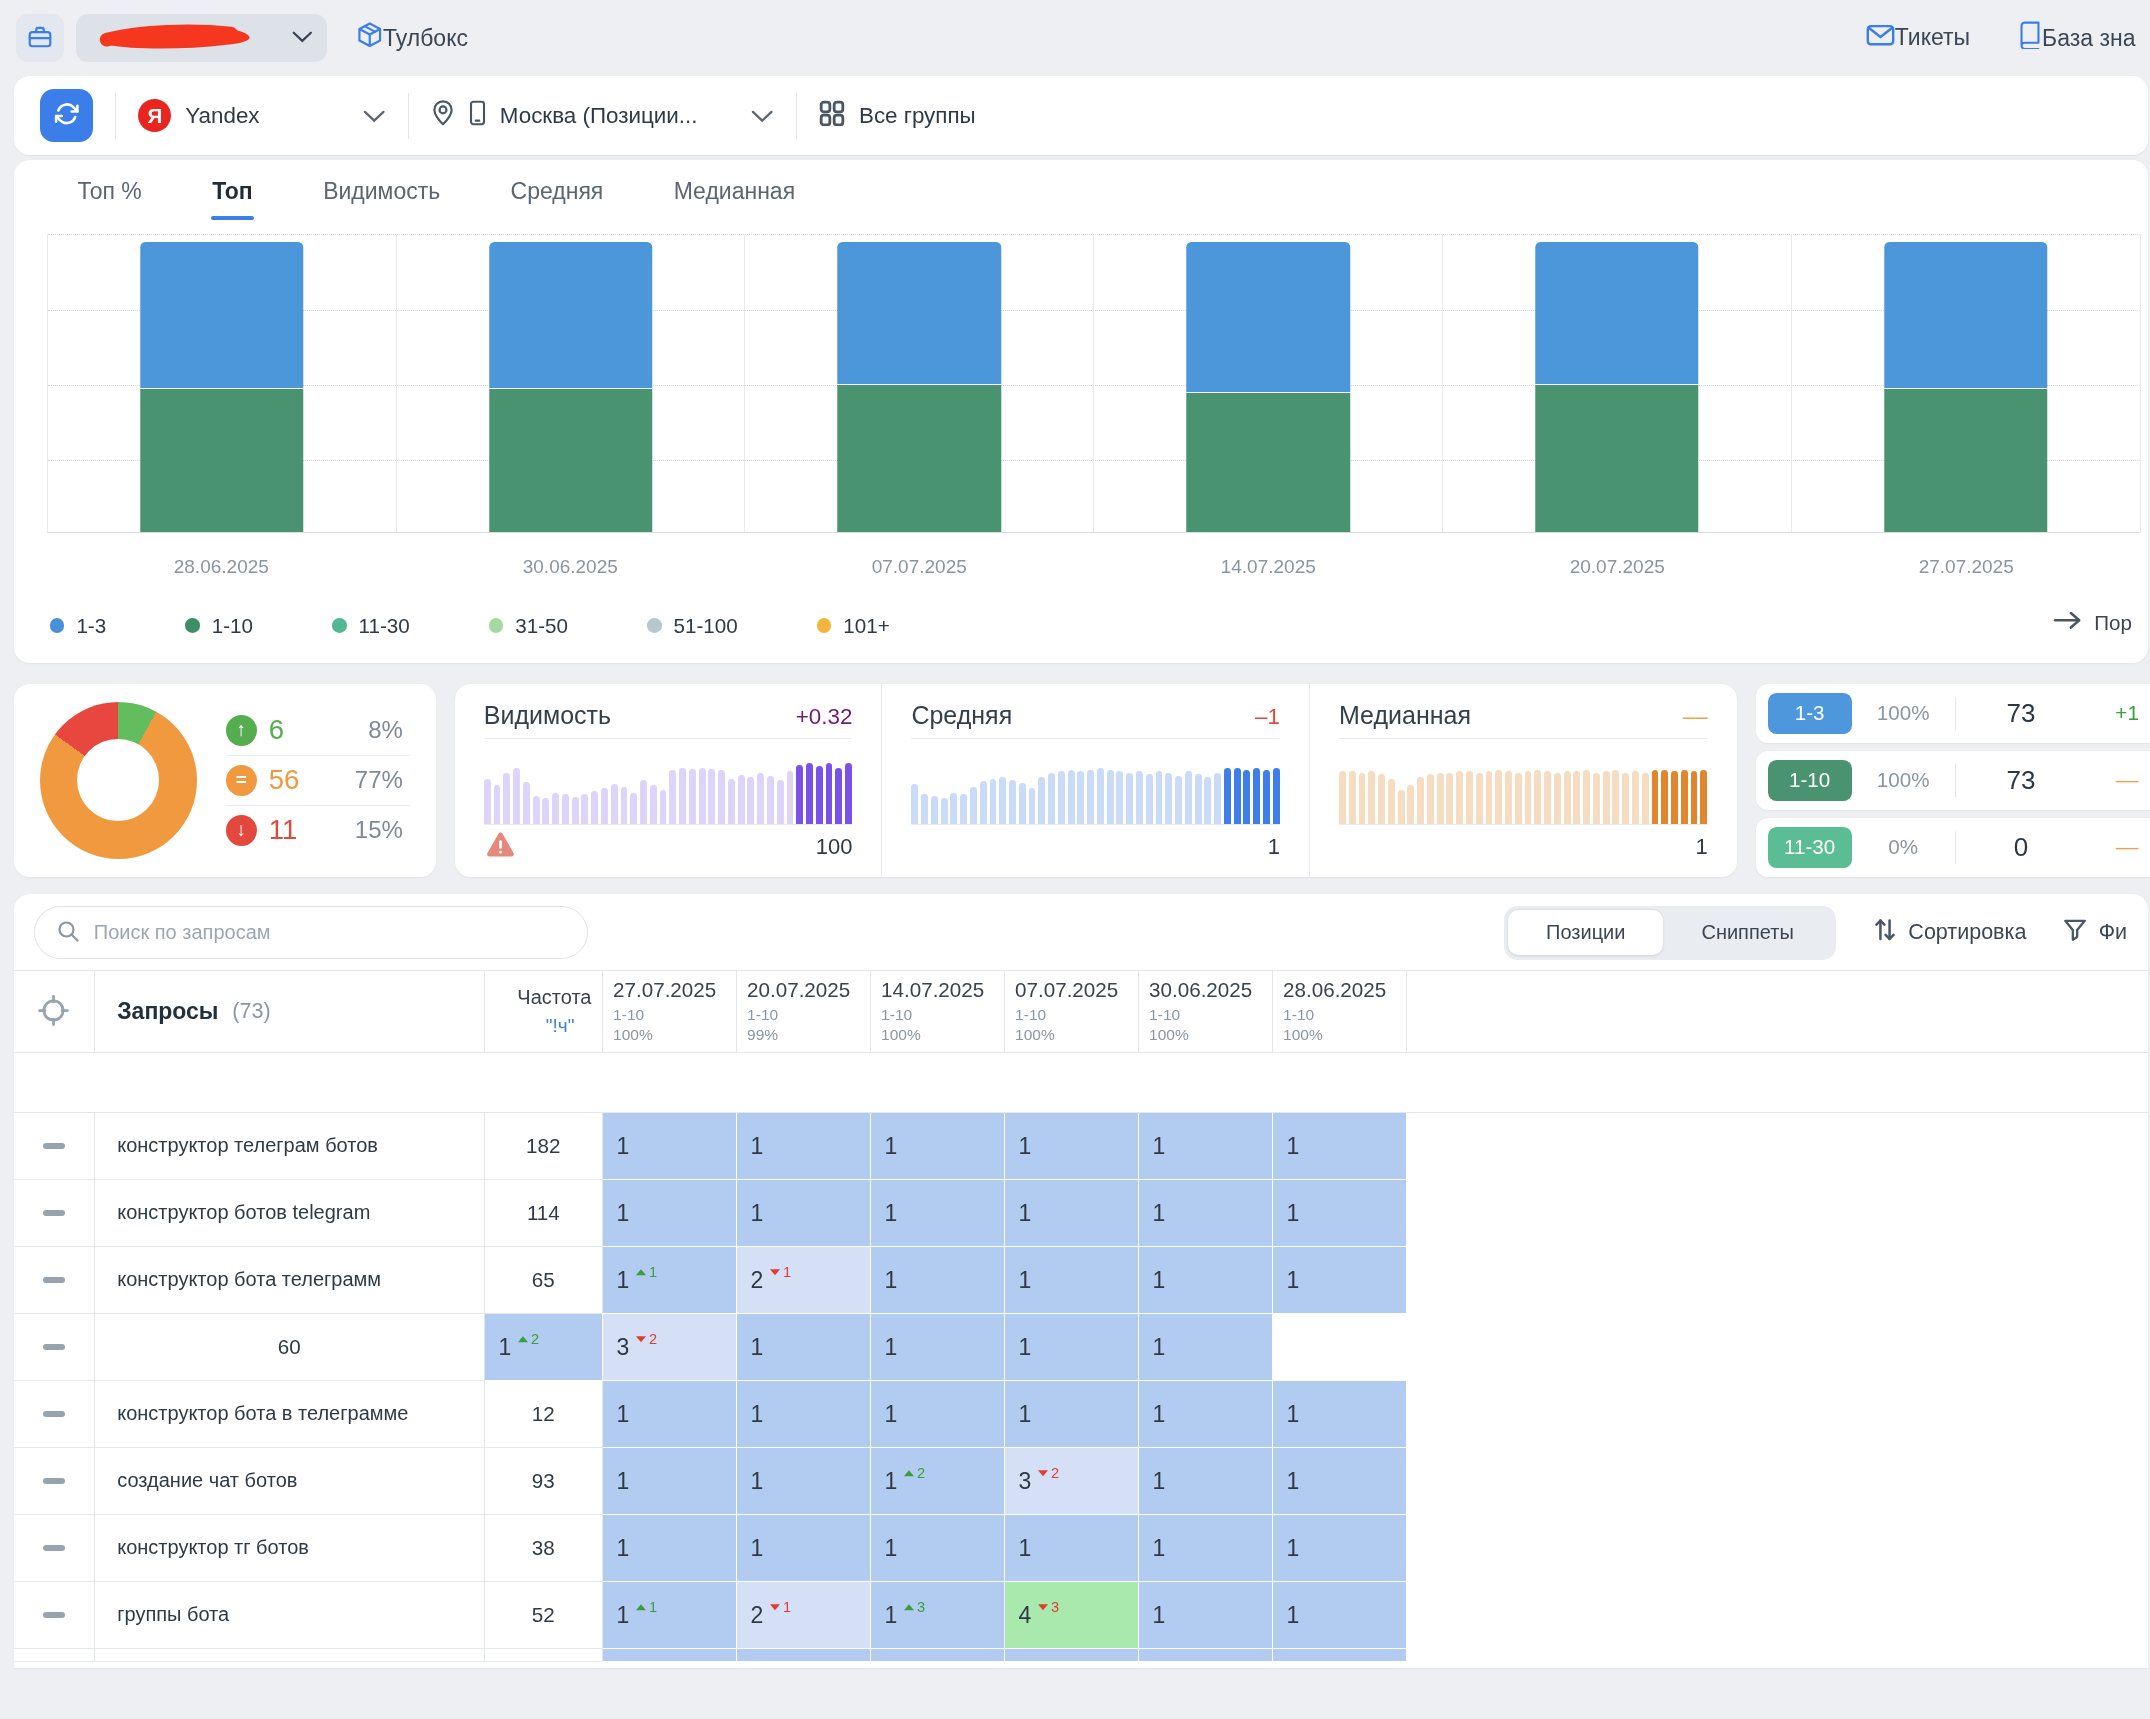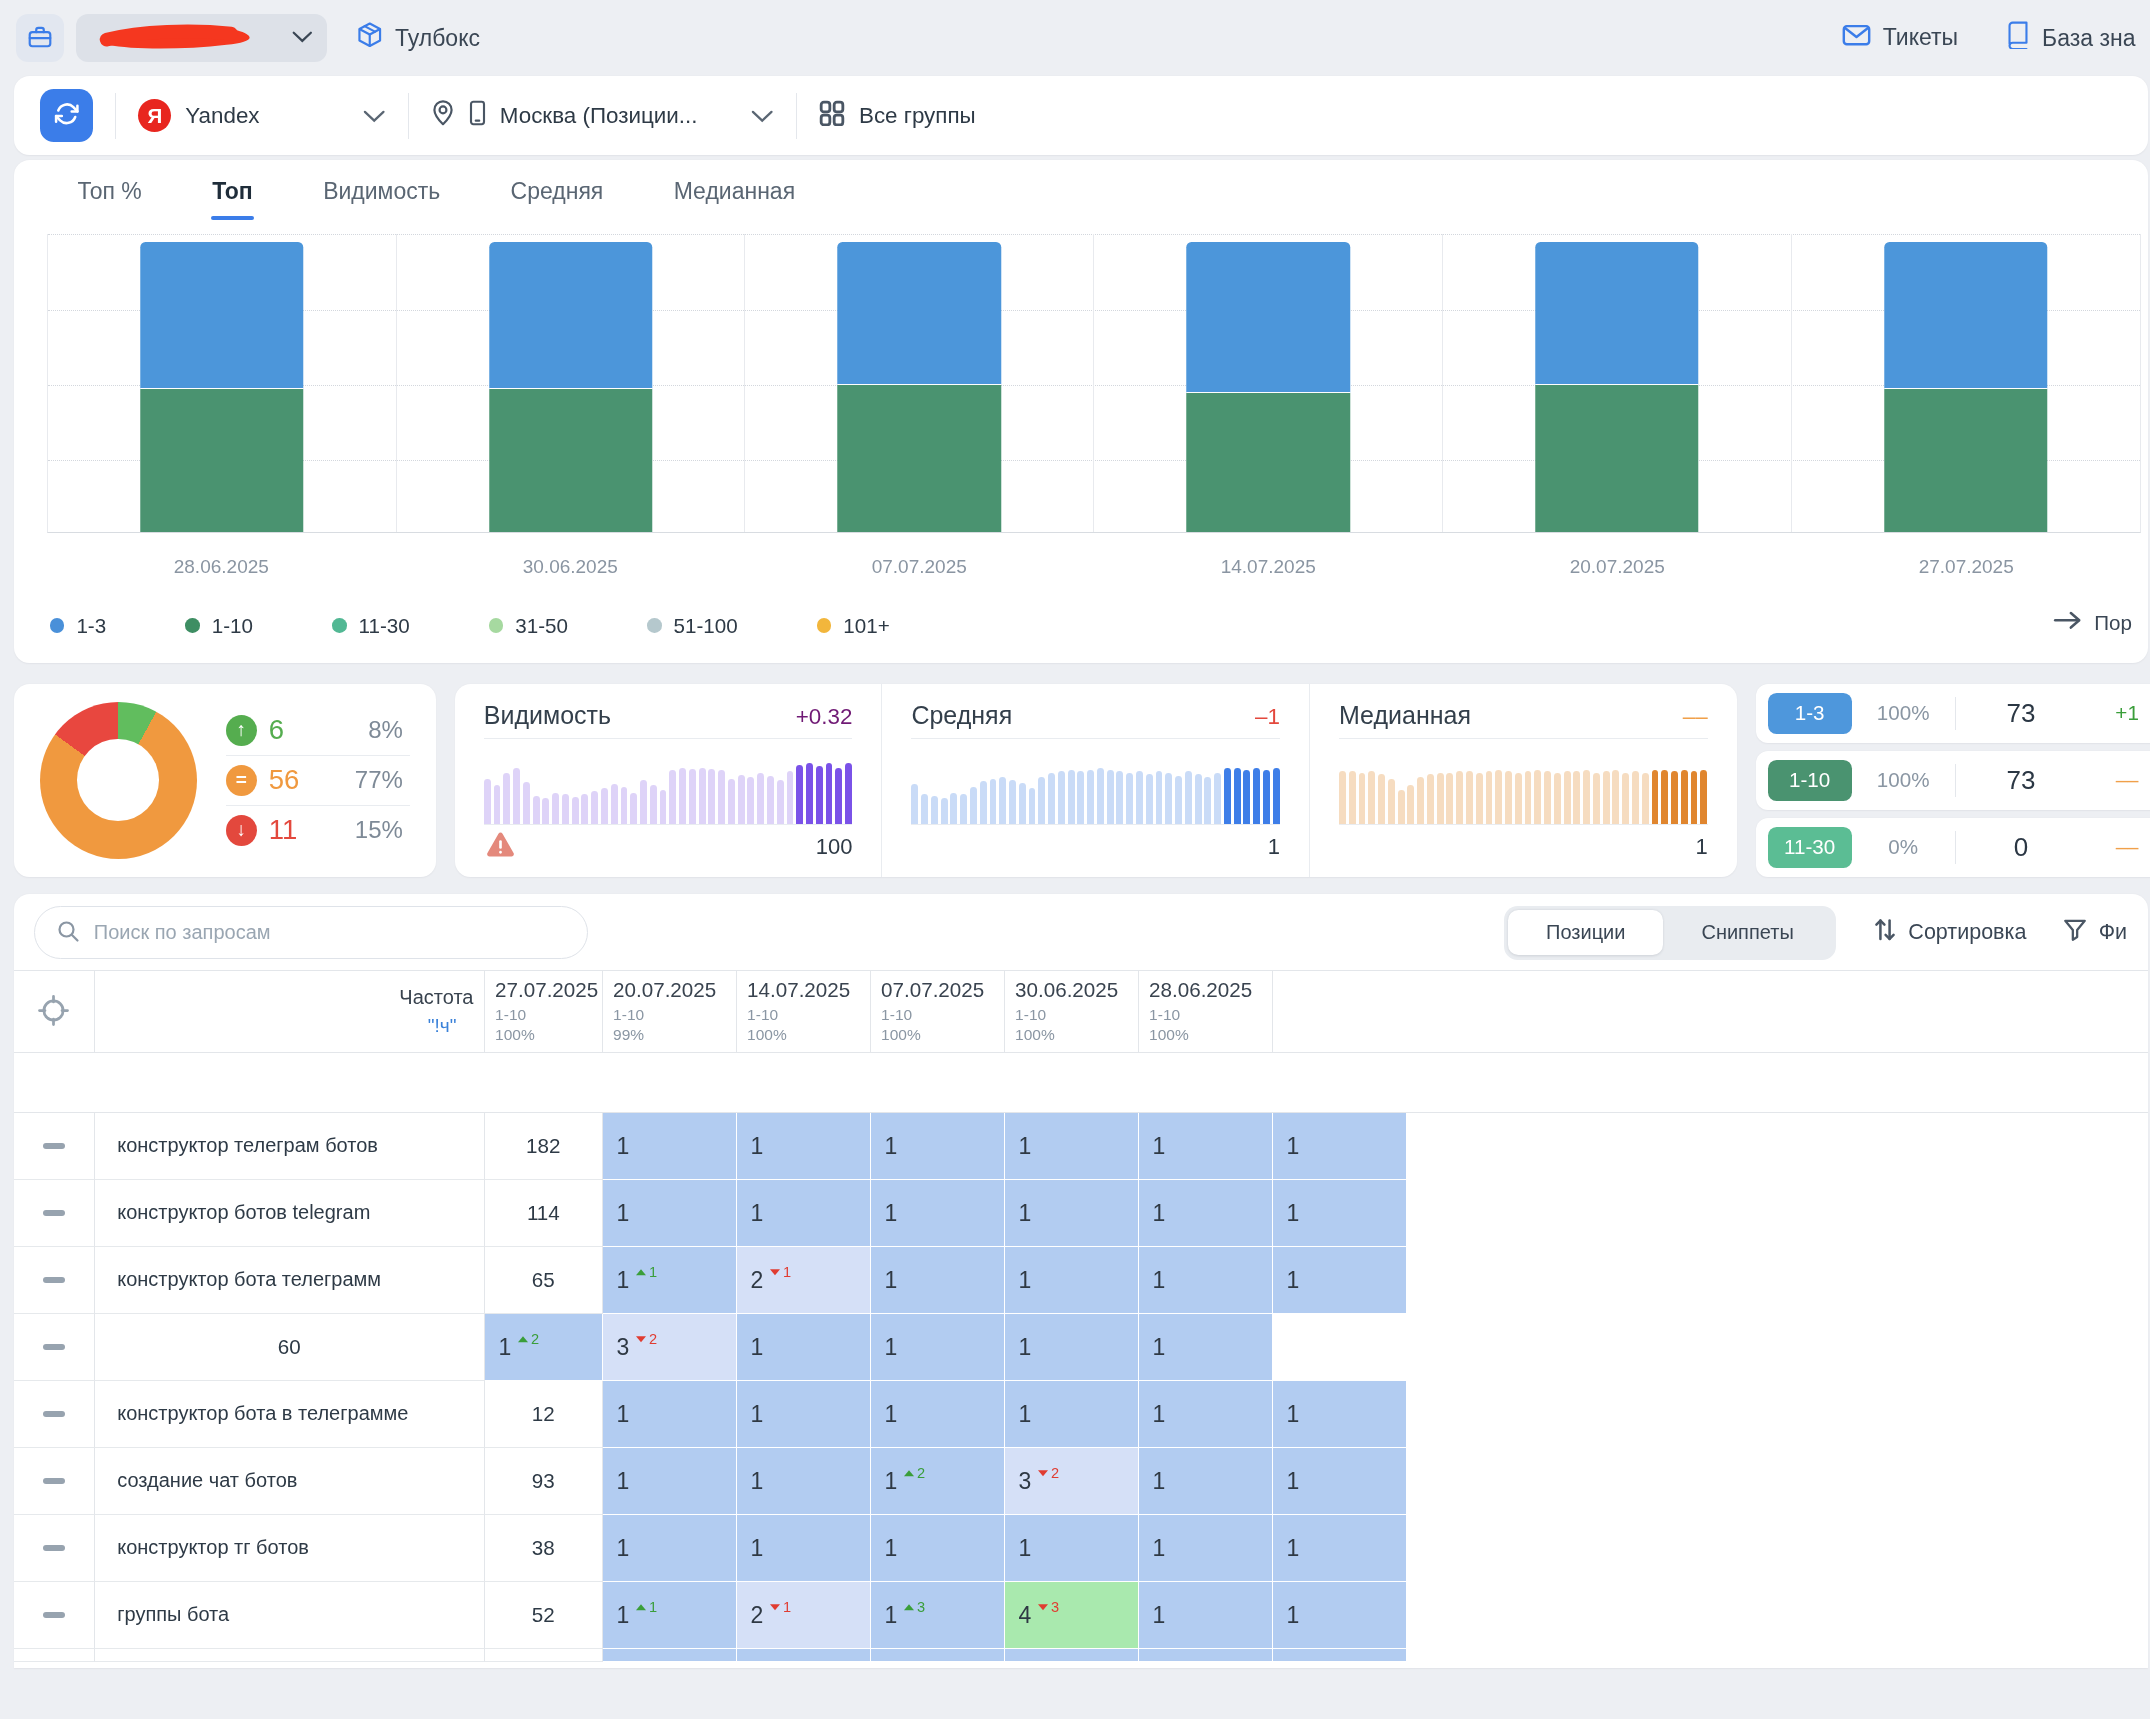--- a/index.html
+++ b/index.html
@@ -4,21 +4,21 @@
 <style>
   * { box-sizing: border-box; margin: 0; padding: 0; }
   html,body { width:2151px; height:1719px; overflow:hidden; }
   body { font-family:"Liberation Sans","DejaVu Sans",sans-serif; background:#edeff3; color:#2e3a46; }
   #app { position:relative; width:2151px; height:1719px; overflow:hidden; }
 
   
   .topbar { height:76px; display:flex; align-items:center; padding:0 15.5px; }
   .sq-btn { width:48px; height:48px; border-radius:12px; background:#e2e7f0; display:flex; align-items:center; justify-content:center; cursor:pointer; }
   .project-pill { margin-left:12px; width:251px; height:48px; border-radius:12px; background:#dde1e8; display:flex; align-items:center; justify-content:space-between; padding:0 13.8px; cursor:pointer; }
-  .tb-item { display:flex; align-items:center; gap:12px; font-size:23px; color:#3a4654; cursor:pointer; white-space:nowrap; }
+  .tb-item { display:flex; align-items:center; font-size:23px; color:#3a4654; cursor:pointer; white-space:nowrap; }
   .toolbox { margin-left:29px; }
   .topbar-right { margin-left:auto; display:flex; align-items:center; gap:48px; }
 
   
   .card { background:#fff; border-radius:15.5px; box-shadow:0 0.9px 1.7px rgba(16,24,40,.05); }
 
   
   .toolbar-card { margin:0 3.4px 0 13.8px; height:79px; display:flex; align-items:center; padding:0 26px; border-radius:15.5px; }
   .vdiv { width:0.9px; height:46px; background:#e4e7ec; margin:0 22.4px; flex:none; }
   .refresh-btn { width:53px; height:53px; border-radius:13.8px; background:#3b7de9; display:flex; align-items:center; justify-content:center; cursor:pointer; flex:none; }
@@ -579,20 +579,24 @@
 
     <div class="tbl-row thead">
       <div class="th icon-col">
         <span>
           <svg width="33" height="33" viewBox="0 0 24 24" fill="none" stroke="#97a3af" stroke-width="2" stroke-linecap="round">
               <circle cx="12" cy="12" r="7"></circle>
               <path d="M12 1.8v4M12 18.2v4M1.8 12h4M18.2 12h4"></path>
             </svg>
         </span>
       </div>
+      <div class="th queries">
+        <span class="t1">Запросы</span>
+        <span class="t2">(73)</span>
+      </div>
       <div class="th freq">
         <span class="t1">Частота</span>
         <span class="t2">"!ч"</span>
       </div>
     <div class="th datecol">
           <div class="d1">27.07.2025</div>
           <div class="d2">1-10</div>
           <div class="d3">100%</div>
         </div>
         <div class="th datecol">

